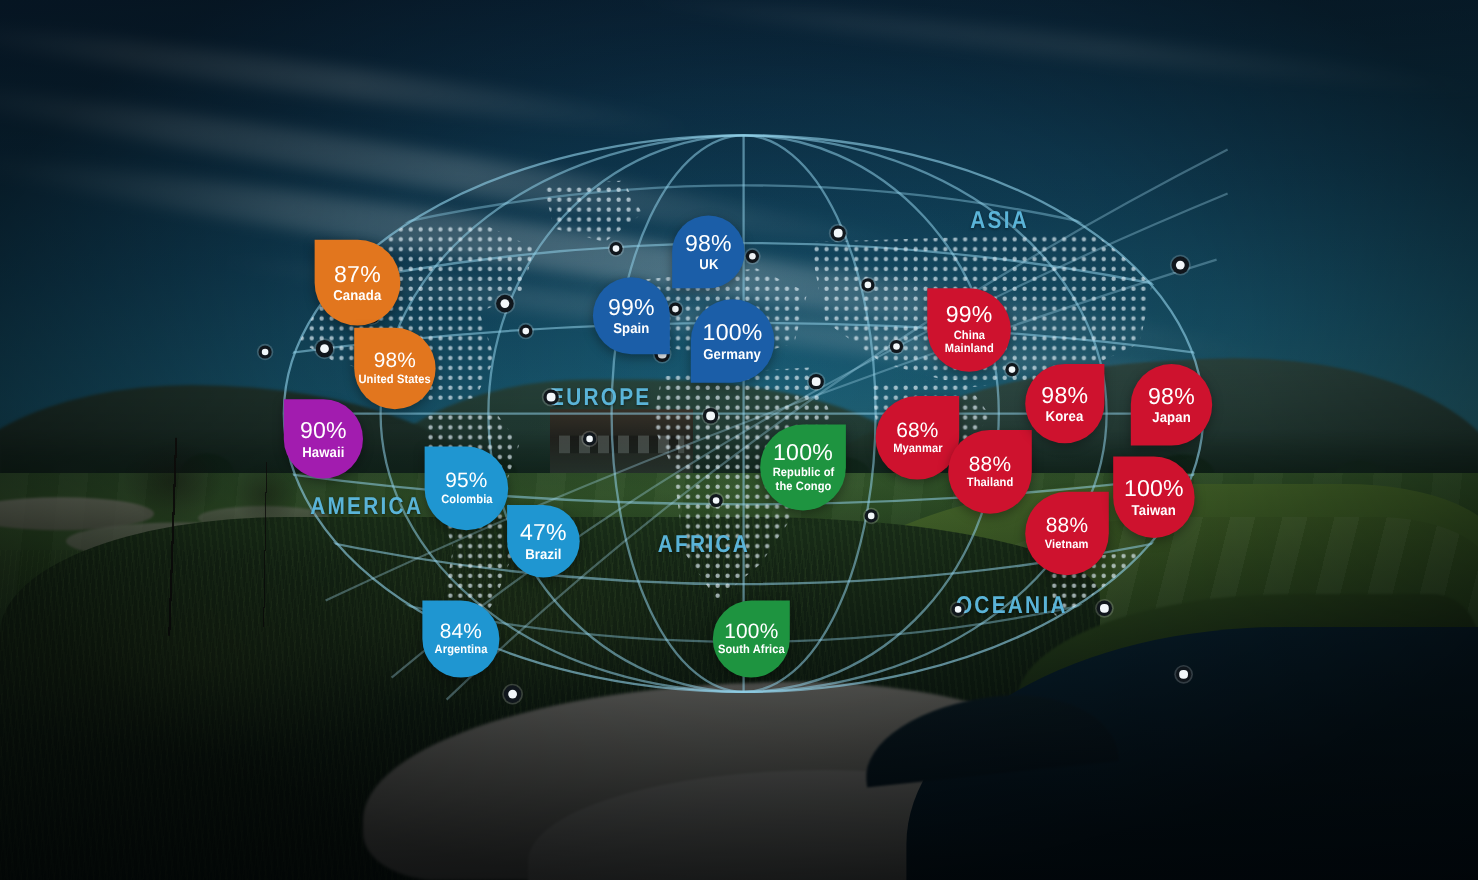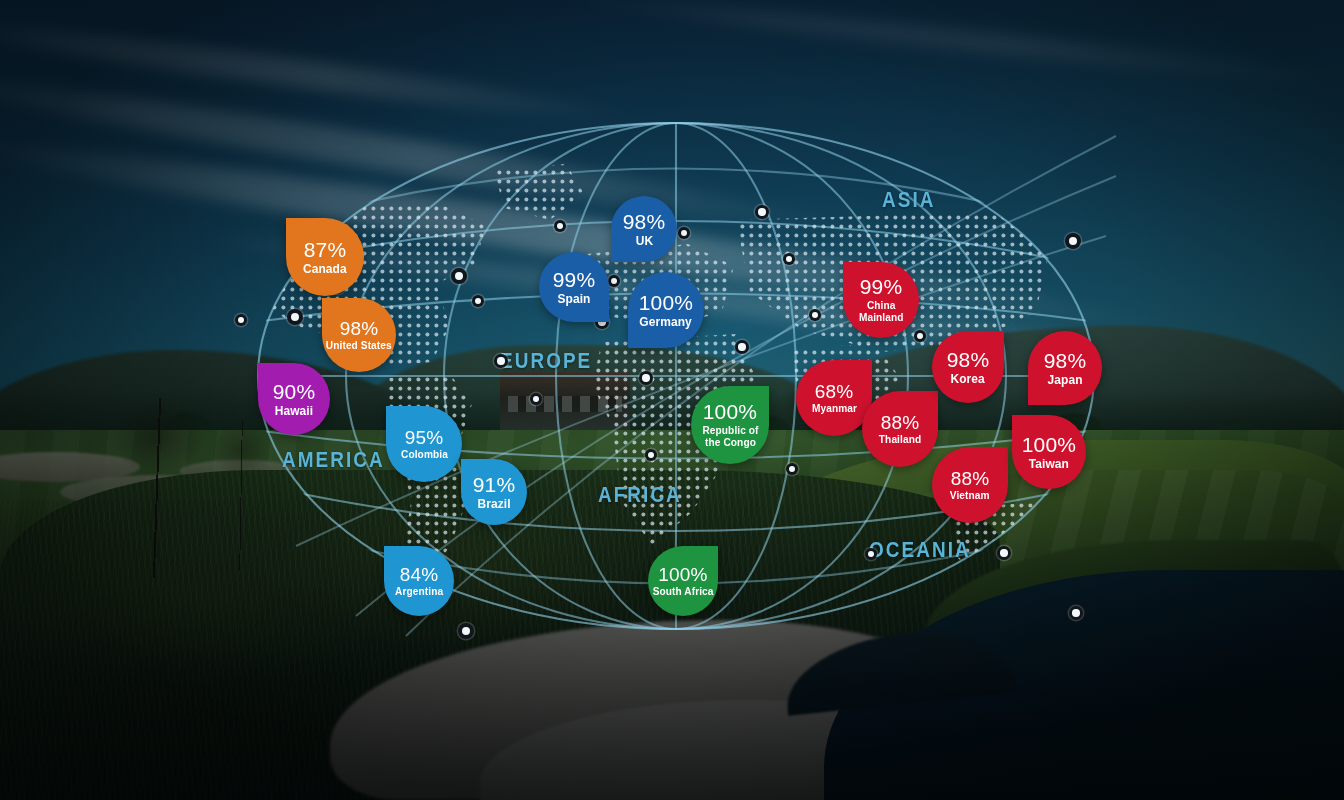--- a/index.html
+++ b/index.html
@@ -465,21 +465,21 @@
       </div>
       <div class="pin c-tl" style="left: 258px; top: 363px; width: 72px; height: 72px; background: #a21caf;">
         <span class="pct">90%</span>
         <span class="nm">Hawaii</span>
       </div>
       <div class="pin c-tl small" style="left: 386px; top: 382px; width: 76px; height: 76px; background: rgb(31, 150, 209); margin-top: 24px;">
         <span class="pct">95%</span>
         <span class="nm">Colombia</span>
       </div>
       <div class="pin c-tl" style="left: 461px; top: 459px; width: 66px; height: 66px; background: rgb(31, 150, 209);">
-        <span class="pct">91%</span>
+        <span class="pct">47%</span>
         <span class="nm">Brazil</span>
       </div>
       <div class="pin c-tl small" style="left: 384px; top: 546px; width: 70px; height: 70px; background: rgb(31, 150, 209);">
         <span class="pct">84%</span>
         <span class="nm">Argentina</span>
       </div>
       <div class="pin c-bl" style="left: 611px; top: 196px; width: 66px; height: 66px; background: rgb(27, 94, 168);">
         <span class="pct">98%</span>
         <span class="nm">UK</span>
       </div>

